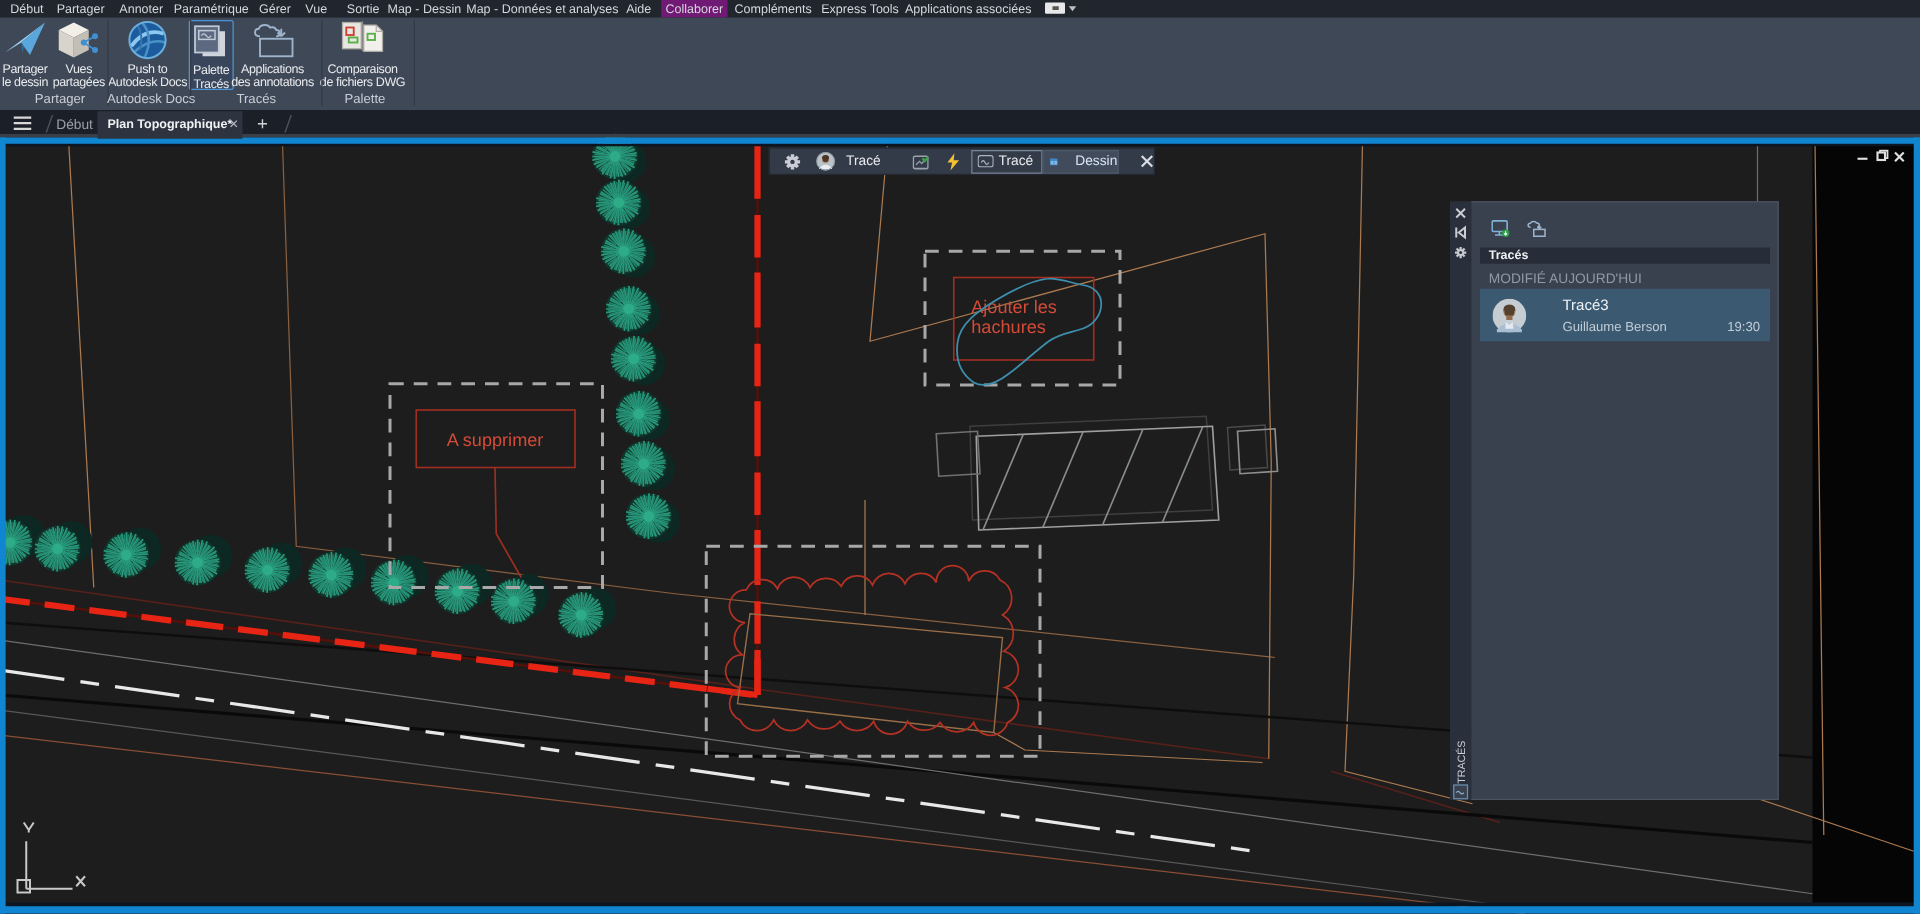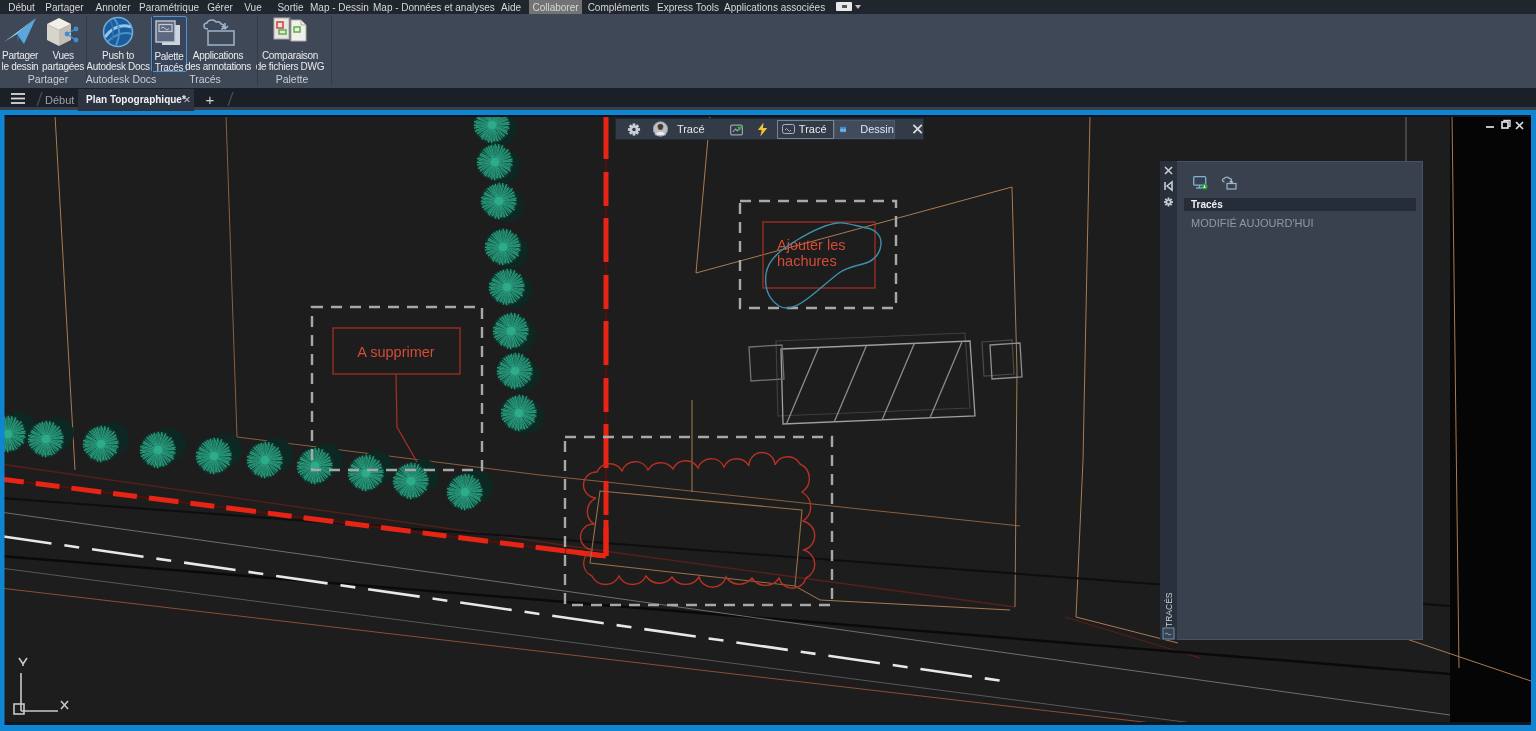--- a/index.html
+++ b/index.html
@@ -1,17 +1,17 @@
 <!DOCTYPE html>
 <html><head><meta charset="utf-8"><style>
 *{margin:0;padding:0;box-sizing:border-box}
 html,body{width:1536px;height:731px;overflow:hidden;background:#1d1d1d;font-family:"Liberation Sans",sans-serif}
 #menubar{position:absolute;left:0;top:0;width:1536px;height:14px;background:#21252e;font-size:10px;color:#d4d7db;white-space:nowrap}
 #menubar .mi{position:absolute;top:0;height:14px;line-height:15px;text-align:center}
-#menubar .active{background:#737373}
+#menubar .active{background:#701a75}
 #ribbon{position:absolute;left:0;top:14px;width:1536px;height:74px;background:#3f4857;font-size:10.5px}
 .rsep{position:absolute;top:2px;width:1px;height:69px;background:#333a46}
 .rlabel{position:absolute;top:59px;text-align:center;font-size:10.5px;color:#c9ced6;white-space:nowrap}
 .rbtn{position:absolute;top:2px;text-align:center;color:#e8eaed;white-space:nowrap;font-size:10px;letter-spacing:-0.3px}
 .ric{position:absolute;top:0;left:0;width:100%;height:32px;display:flex;align-items:center;justify-content:center}
 .rl1{position:absolute;top:34px;left:50%;transform:translateX(-50%)}
 .rl2{position:absolute;top:45px;left:50%;transform:translateX(-50%)}
 #tabbar{position:absolute;left:0;top:88px;width:1536px;height:19px;background:#1b1f28}
 .tab{position:absolute;top:1px;height:22px;line-height:22px;font-size:11px;color:#9aa1aa;white-space:nowrap}
 #toolbar{position:absolute;left:615px;top:118px;width:309px;height:22px;background:#343b48;border:1px solid #232933;display:flex;align-items:center;color:#e8eaed;font-size:11px}
@@ -437,12 +437,25 @@
       <circle cx="11.5" cy="10.5" r="3" fill="#2f9e44"></circle>
       <path d="M 11.5 9 v 3 m -1.2 -1.2 l 1.2 1.2 l 1.2 -1.2" stroke="#dff" stroke-width="0.9" fill="none"></path>
     </svg>
     <svg width="16" height="14" viewBox="0 0 16 14" style="position:absolute;left:44px;top:14px">
       <path d="M 2.5 5 q -2 0 -2 -1.6 q 0 -1.6 1.8 -1.6 q 0.6 -1.4 2.6 -1.4 q 1.8 0 2.3 1.2 q 2.2 -0.2 2.2 1.7 q 0 1.7 -1.8 1.7" transform="translate(1,0.8)" fill="none" stroke="#9eb4cc" stroke-width="1.2"></path>
       <rect x="6" y="7.5" width="9" height="5.5" fill="none" stroke="#9eb4cc" stroke-width="1.2"></rect>
       <path d="M 10.5 3.5 v 3.5 m -1.5 -1.5 l 1.5 1.5 l 1.5 -1.5" stroke="#9eb4cc" stroke-width="1.2" fill="none"></path>
     </svg>
     <div class="phead">Tracés</div>
     <div class="pmod">MODIFIÉ AUJOURD'HUI</div>
+    <div class="prow">
+      <svg width="27" height="27" viewBox="0 0 27 27" style="position:absolute;left:10px;top:8px">
+        <circle cx="13.5" cy="13.5" r="13.5" fill="#c6cdd2"></circle>
+        <circle cx="13.5" cy="10.2" r="4.8" fill="#a0795a"></circle>
+        <path d="M 13.5 4.6 q 5.2 0 4.8 5.2 l -1 -0.4 q 0.4 2.6 -0.8 4 l -6 0 q -1.2 -1.4 -0.8 -4 l -1 0.4 q -0.4 -5.2 4.8 -5.2 z" fill="#53402f"></path>
+        <path d="M 11 14 h 5 v 3 h -5 z" fill="#8f6a4e"></path>
+        <path d="M 3.5 24.5 q 10 -9.5 20 0 l 0 2.5 l -20 0 z" fill="#a9bdd3"></path>
+        <path d="M 10.8 18.6 l 2.7 2.2 l 2.7 -2.2 l 0.6 5.4 l -6.6 0 z" fill="#e4eaef"></path>
+      </svg>
+      <div style="position:absolute;left:66px;top:6px;font-size:12px;color:#f0f3f6">Tracé3</div>
+      <div style="position:absolute;left:66px;top:25px;font-size:10.5px;color:#c2ccd6">Guillaume Berson</div>
+      <div style="position:absolute;right:8px;top:25px;font-size:10.5px;color:#c2ccd6">19:30</div>
+    </div>
   </div>
 </body></html>

